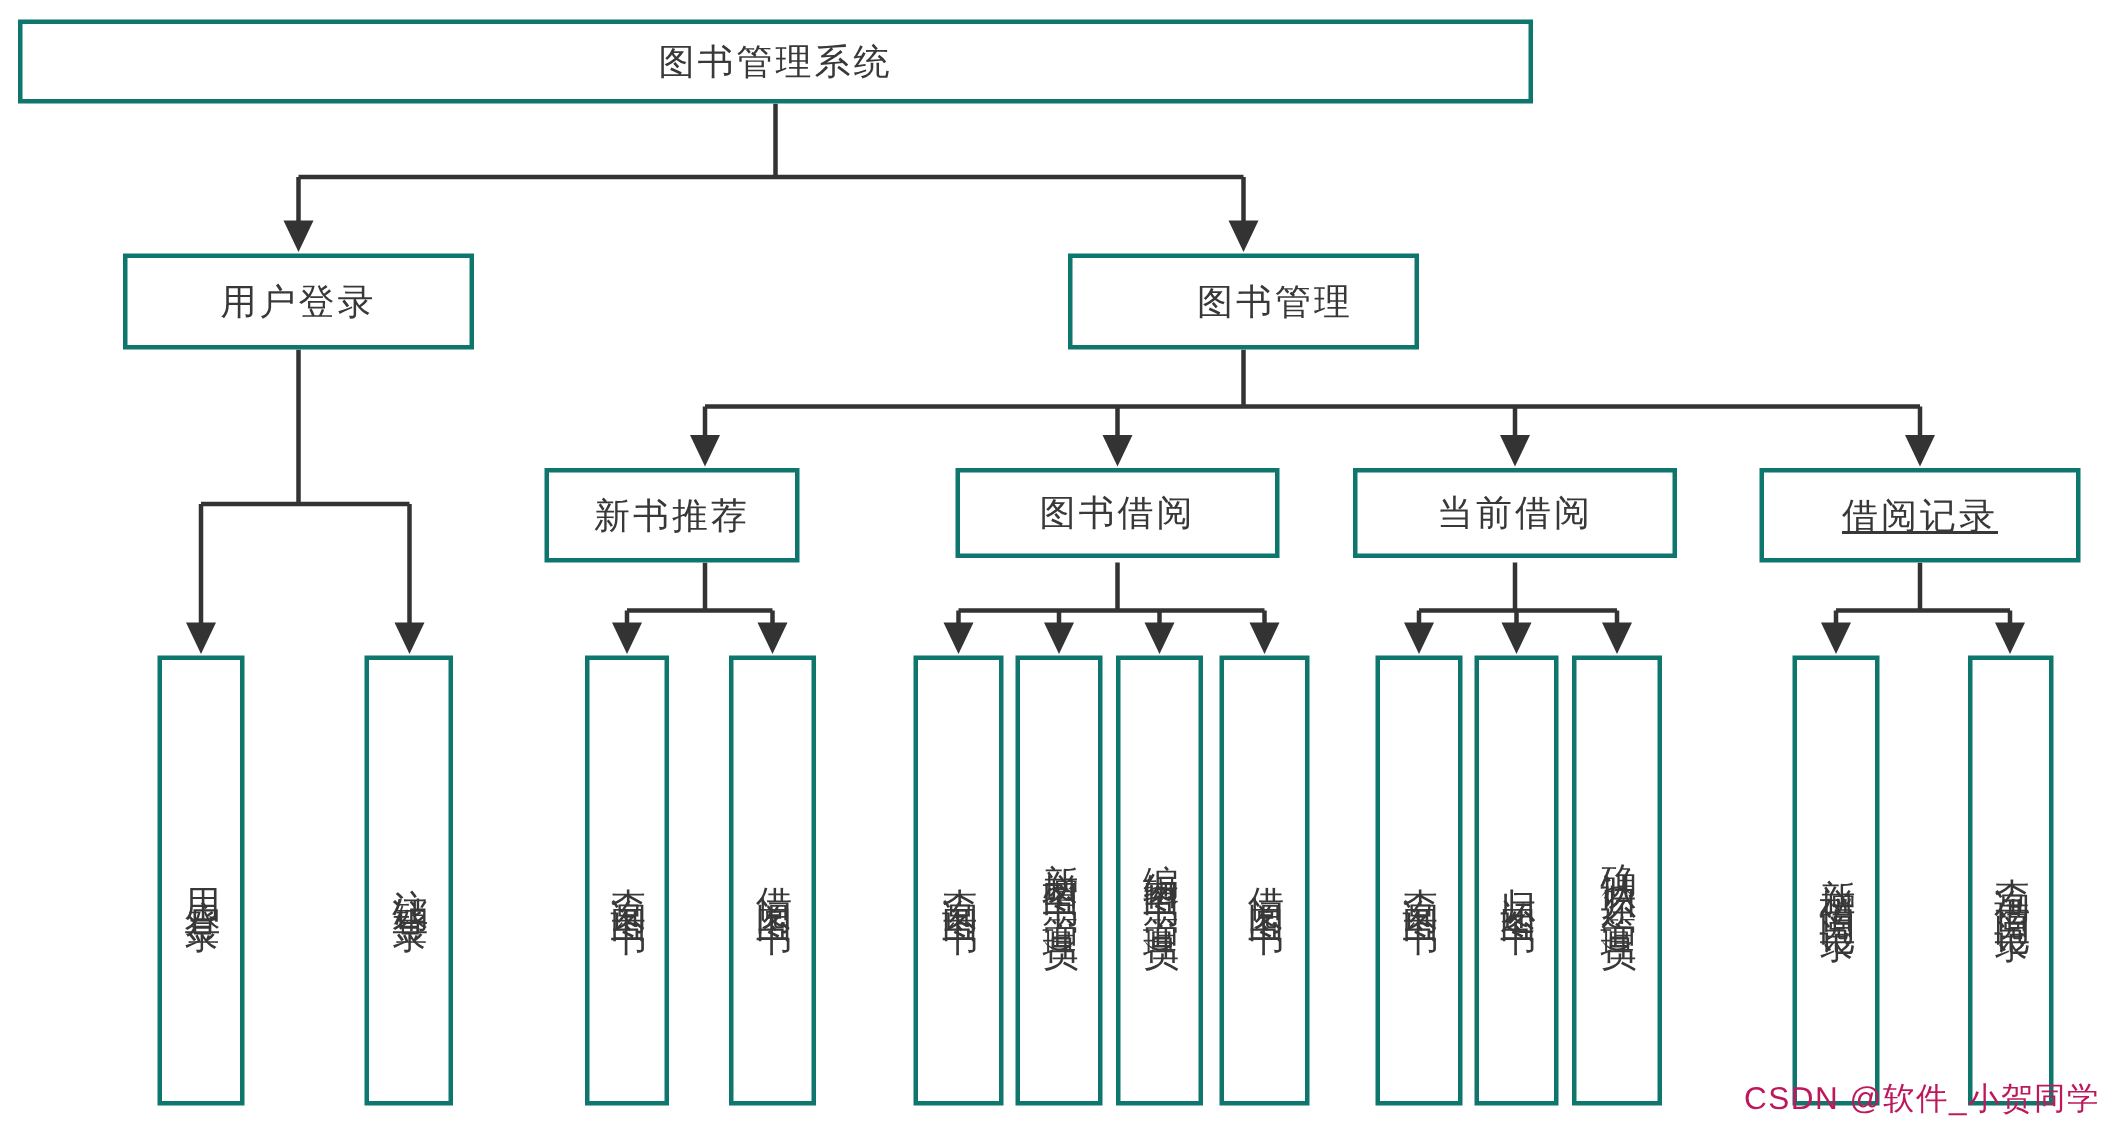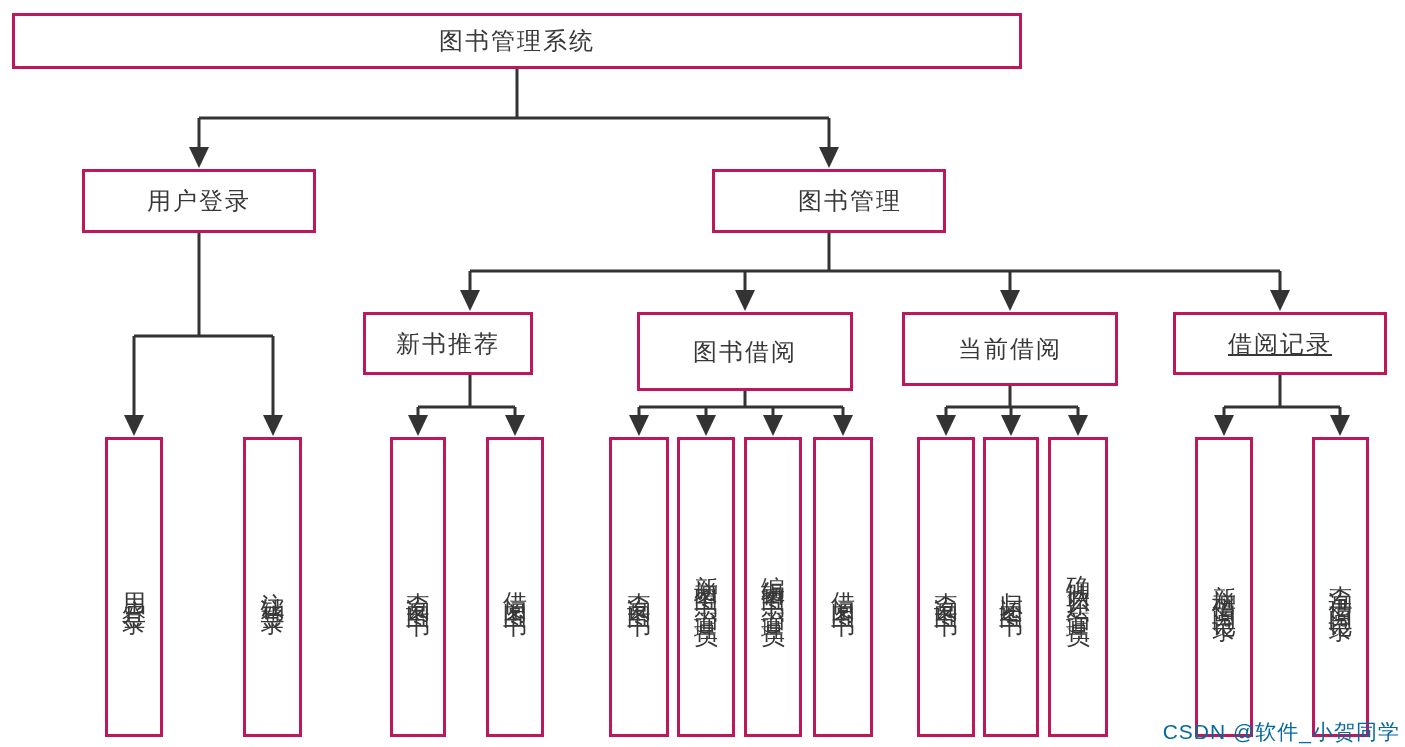--- a/index.html
+++ b/index.html
@@ -7,21 +7,21 @@
   .canvas{
     position:relative;
     width:1405px;height:747px;
     background:#ffffff;
     font-family:"Liberation Sans","DejaVu Sans",sans-serif;
     overflow:hidden;
   }
   .connector-layer{position:absolute;left:0;top:0;z-index:0;}
   .node{
     position:absolute;
-    border:3px solid #be185d;
+    border:3px solid #0f766e;
     background:#ffffff;
     color:#383838;
     display:flex;align-items:center;justify-content:center;
     z-index:1;
   }
   .h-node{
     font-size:24px;
     letter-spacing:2px;
     white-space:nowrap;
   }
@@ -31,21 +31,21 @@
     text-orientation:mixed;
     font-size:24px;
     letter-spacing:7px;
     line-height:1;
     color:#383838;
   }
   .watermark{
     position:absolute;
     right:5px;bottom:1px;
     font-size:21px;
-    color:#0369a1;
+    color:#be185d;
     letter-spacing:1px;
     z-index:3;
     white-space:nowrap;
   }
 </style>
 </head>
 <body>
 
 <div class="canvas">
 
@@ -88,22 +88,22 @@
       <polygon points="1330,415 1350,415 1340,436"></polygon>
     </g>
   </svg>
 
   <div class="node h-node" style="left:12px;top:13px;width:1010px;height:56px;">图书管理系统</div>
 
   <div class="node h-node" style="left:82px;top:169px;width:234px;height:64px;">用户登录</div>
   <div class="node h-node" style="left:712px;top:169px;width:234px;height:64px;padding-left:42px;">图书管理</div>
 
   <div class="node h-node" style="left:363px;top:312px;width:170px;height:63px;">新书推荐</div>
-  <div class="node h-node" style="left:637px;top:312px;width:216px;height:79px;">图书借阅</div>
-  <div class="node h-node" style="left:902px;top:312px;width:216px;height:74px;">当前借阅</div>
+  <div class="node h-node" style="left:637px;top:312px;width:216px;height:60px;">图书借阅</div>
+  <div class="node h-node" style="left:902px;top:312px;width:216px;height:60px;">当前借阅</div>
   <div class="node h-node" style="left:1173px;top:312px;width:214px;height:63px;text-decoration:underline;">借阅记录</div>
 
   <div class="node v-node" style="left:105px;top:437px;width:58px;height:300px;">
     <span class="vtext">用户登录</span>
   </div>
   <div class="node v-node" style="left:243px;top:437px;width:59px;height:300px;">
     <span class="vtext">注销登录</span>
   </div>
 
   <div class="node v-node" style="left:390px;top:437px;width:56px;height:300px;">

